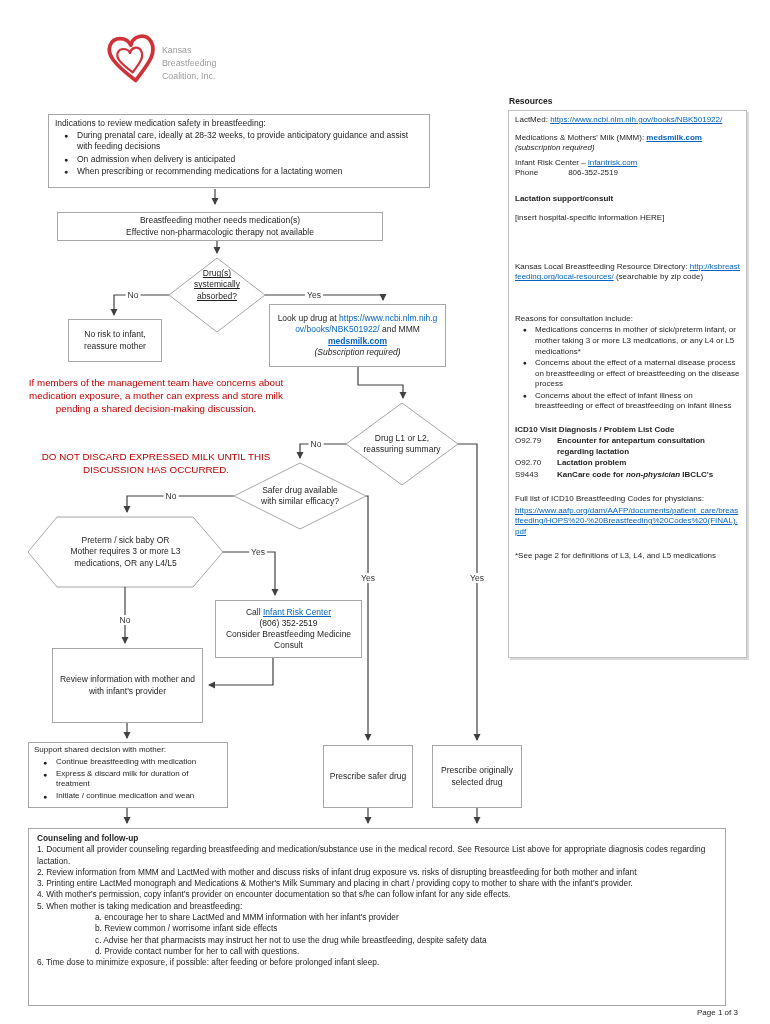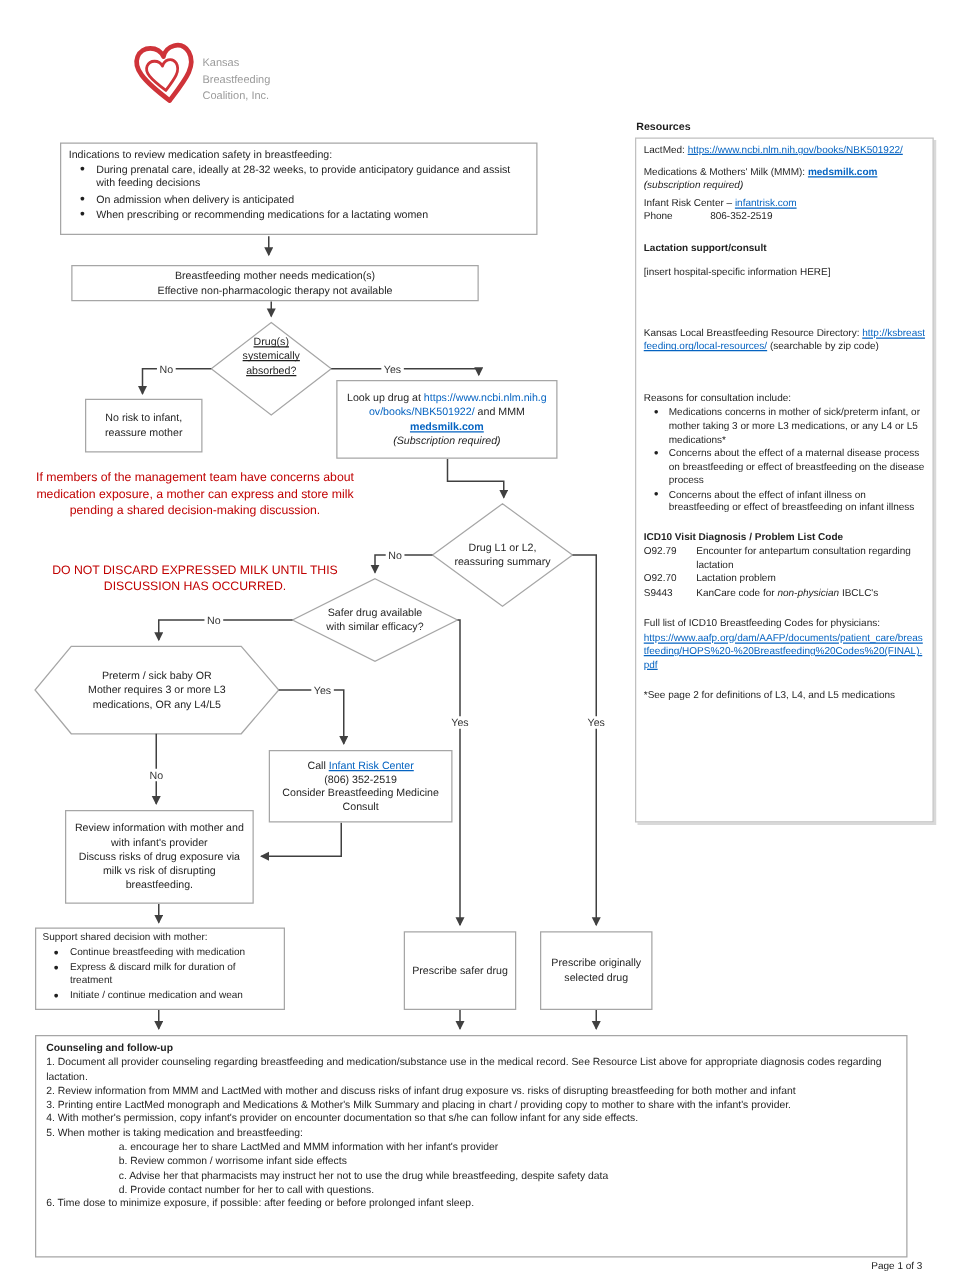--- a/index.html
+++ b/index.html
@@ -18,21 +18,21 @@
   .lbl{position:absolute;z-index:4;background:#fff;font-size:8.5px;color:#333;
        padding:0 2px;transform:translate(-50%,-50%);}
   .bullet-row{display:flex;margin-top:1px;}
   .bullet-dot{width:22px;flex:0 0 22px;text-align:center;font-size:7px;line-height:11px;}
   .warning{position:absolute;color:#c00000;text-align:center;font-size:9.8px;line-height:1.35;z-index:3;}
   .res-p{margin:0;padding:0;font-size:8px;line-height:1.32;}
   .res-bullet{display:flex;margin-top:1px;}
   .res-dot{flex:0 0 20px;text-align:center;font-size:6.5px;line-height:10.5px;}
   .icd-row{display:flex;font-size:8px;line-height:1.3;margin-top:1px;}
   .icd-code{flex:0 0 42px;}
-  .icd-desc{flex:1;}
+  .icd-desc{flex:1;font-weight:bold;}
   .breakall{word-break:break-all;}
   .counsel-line{font-size:8.3px;line-height:1.36;}
   .counsel-sub{margin-left:58px;}
 </style>
 </head>
 <body>
 
 <div class="abs" style="left:0;top:0;width:770px;height:100px;">
   <svg class="abs" style="left:105px;top:30px;" width="56" height="62" viewBox="0 0 60 66">
     <g transform="rotate(-8 30 33)">
@@ -137,21 +137,20 @@
 <div class="fbox vcenter" style="left:215px;top:600px;width:147px;height:58px;padding:2px 6px;z-index:2;">
   <div>
     <span>Call </span><span class="link u">Infant Risk Center</span>
   </div>
   <div>(806) 352-2519</div>
   <div>Consider Breastfeeding Medicine Consult</div>
 </div>
 
 <div class="fbox vcenter" style="left:52px;top:648px;width:151px;height:75px;padding:2px 5px;z-index:2;">
   <div>Review information with mother and with infant's provider</div>
-  <div>Discuss risks of drug exposure via milk vs risk of disrupting breastfeeding.</div>
 </div>
 
 <div class="fbox" style="left:28px;top:742px;width:200px;height:66px;padding:2px 5px;font-size:8px;z-index:2;">
   <div>Support shared decision with mother:</div>
   <div class="bullet-row">
       <span class="bullet-dot">●</span>
       <span style="flex:1;">Continue breastfeeding with medication</span>
     </div>
   <div class="bullet-row">
       <span class="bullet-dot">●</span>

